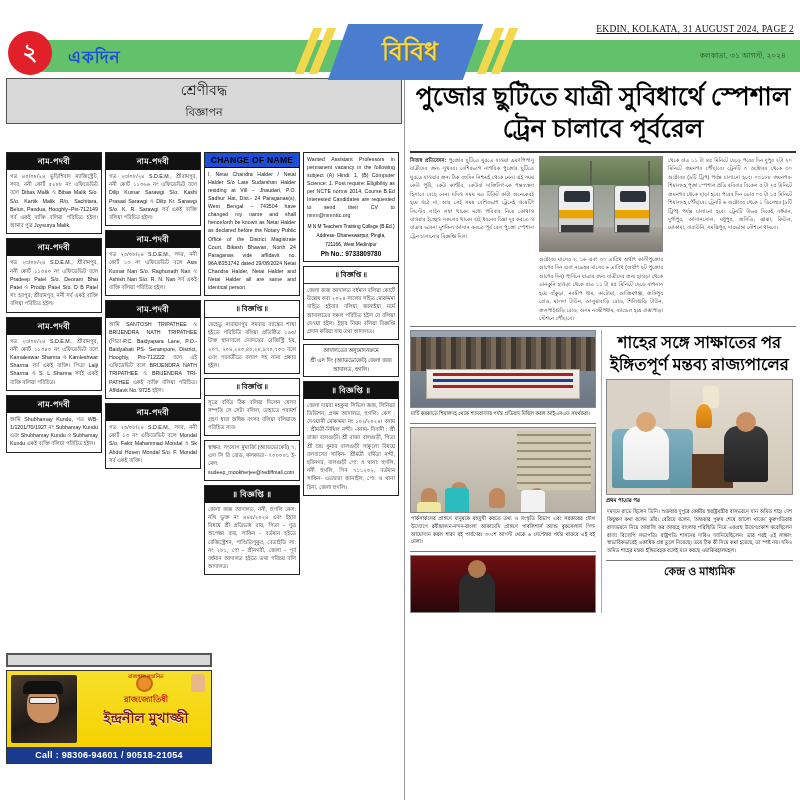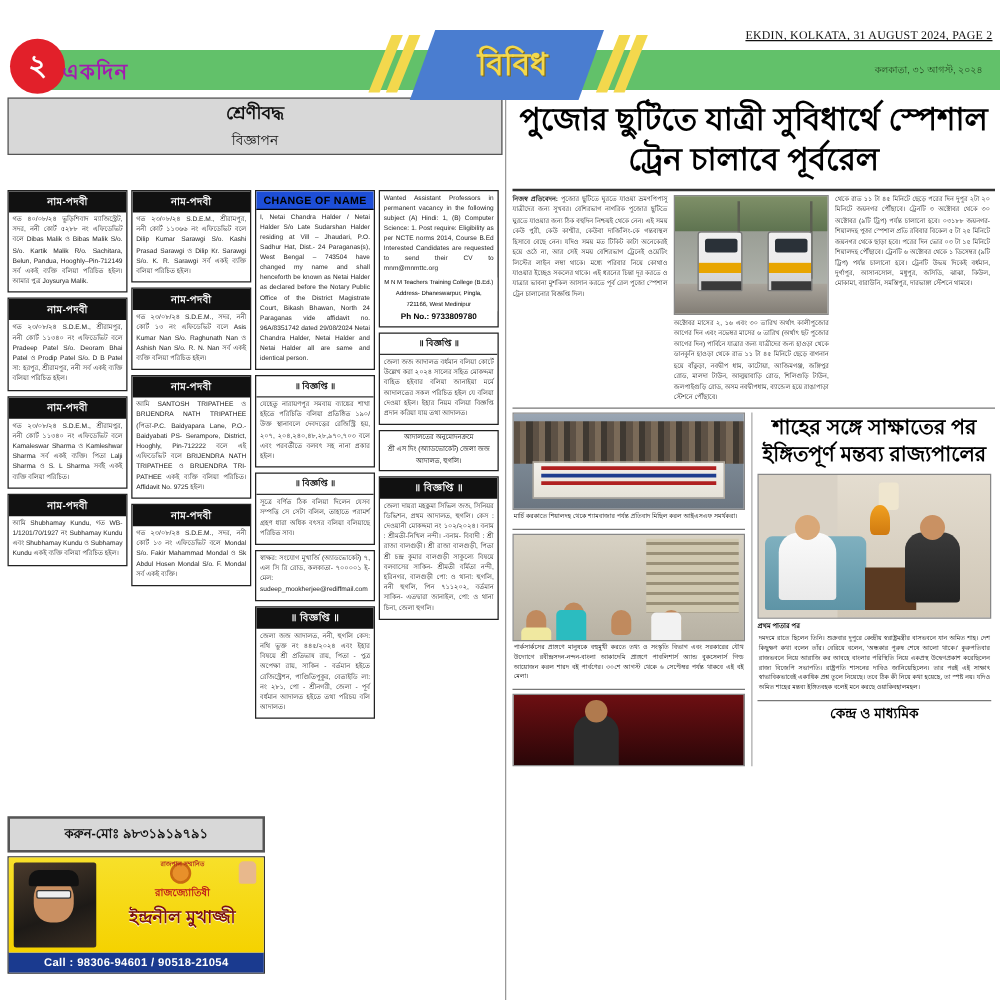--- a/index.html
+++ b/index.html
@@ -23,22 +23,22 @@
     position: absolute; left: 28px; top: 40px; width: 772px; height: 32px;
     background: #62c16a;
   }
   .logo-circle {
     position: absolute; left: 8px; top: 31px; width: 44px; height: 44px;
     background: #e2202a; border-radius: 50%;
     display: flex; align-items: center; justify-content: center;
     color: #fff; font-size: 23px; font-weight: bold; z-index: 4;
   }
   .logo-name {
-    position: absolute; left: 50px; top: 44px; z-index: 5;
-    color: #a21caf; font-size: 17px; font-weight: bold; letter-spacing: 1px;
+    position: absolute; left: 68px; top: 44px; z-index: 5;
+    color: #1d4ed8; font-size: 17px; font-weight: bold; letter-spacing: 1px;
   }
   .bibidh-wrap {
     position: absolute; left: 300px; top: 24px; width: 220px; height: 56px; z-index: 6;
   }
   .blue-para {
     position: absolute; left: 38px; top: 0; width: 135px; height: 56px;
     background: #4a7dd0; transform: skewX(-20deg);
   }
   .bibidh-text {
     position: absolute; left: 0; top: 8px; width: 220px; text-align: center;
@@ -65,21 +65,21 @@
 
   
   .classified-zone {
     position: absolute; left: 6px; top: 0; width: 396px; height: 722px;
   }
   .classified-banner {
     border: 1px solid #555; background: #d8d8d8;
     height: 46px; margin-bottom: 4px;
     display: flex; flex-direction: column; align-items: center; justify-content: center;
   }
-  .cb-1 { font-size: 14px; font-weight: bold; color: #111; }
+  .cb-1 { font-size: 14px; font-weight: normal; color: #111; }
   .cb-2 { font-size: 11px; color: #111; margin-top: 1px; }
 
   .cols { display: flex; gap: 3px; margin-top: 28px; }
   .col { width: 96px; }
 
   .ad {
     border: 1px solid #222; margin-bottom: 4px; padding: 0 0 2px 0;
     background: #fff; overflow: hidden;
   }
   .ad-head {
@@ -376,21 +376,20 @@
           <div class="ad">
             <div class="ad-head">॥ বিজ্ঞপ্তি ॥</div>
             <div class="ad-body">জেলা দায়রা মহকুমা সিভিল জজ, সিনিয়র ডিভিশন, প্রথম আদালত, হুগলি। কেস : দেওয়ানী মোকদ্দমা নং ১০২/২০২৪। বনাম : শ্রীমতী-নিখিল নন্দী। -বনাম- বিবাদী : শ্রী রাজা বালগুড়ী। শ্রী রাজা বালগুড়ী, পিতা শ্রী চন্দ্র কুমার বালগুড়ী সাকুল্যে বিষয়ে বলবাসের সাকিন- শ্রীমতী বর্মিতা নন্দী, হরিনগর, বালগুড়ী পো: ও থানা: হুগলি, ননী হুগলি, পিন ৭১১২০২, বর্তমান সাকিন- এতদ্বারা জানাইল, পো: ও থানা চিনা, জেলা হুগলি।</div>
           </div>
         </div>
 
       </div>
 
       <div style="position:absolute; left:0; top:572px; width:206px;">
         <div class="contact-box">
-          <div>করুন-মোঃ ৯৮৩১৯১৯৭৯১</div>
         </div>
 
         <div class="astro-ad">
           <div class="astro-top">
             <div class="astro-photo">
               <div class="astro-face"></div>
               <div class="astro-cap"></div>
               <div class="astro-glass"></div>
             </div>
             <div class="astro-wheel"></div>

